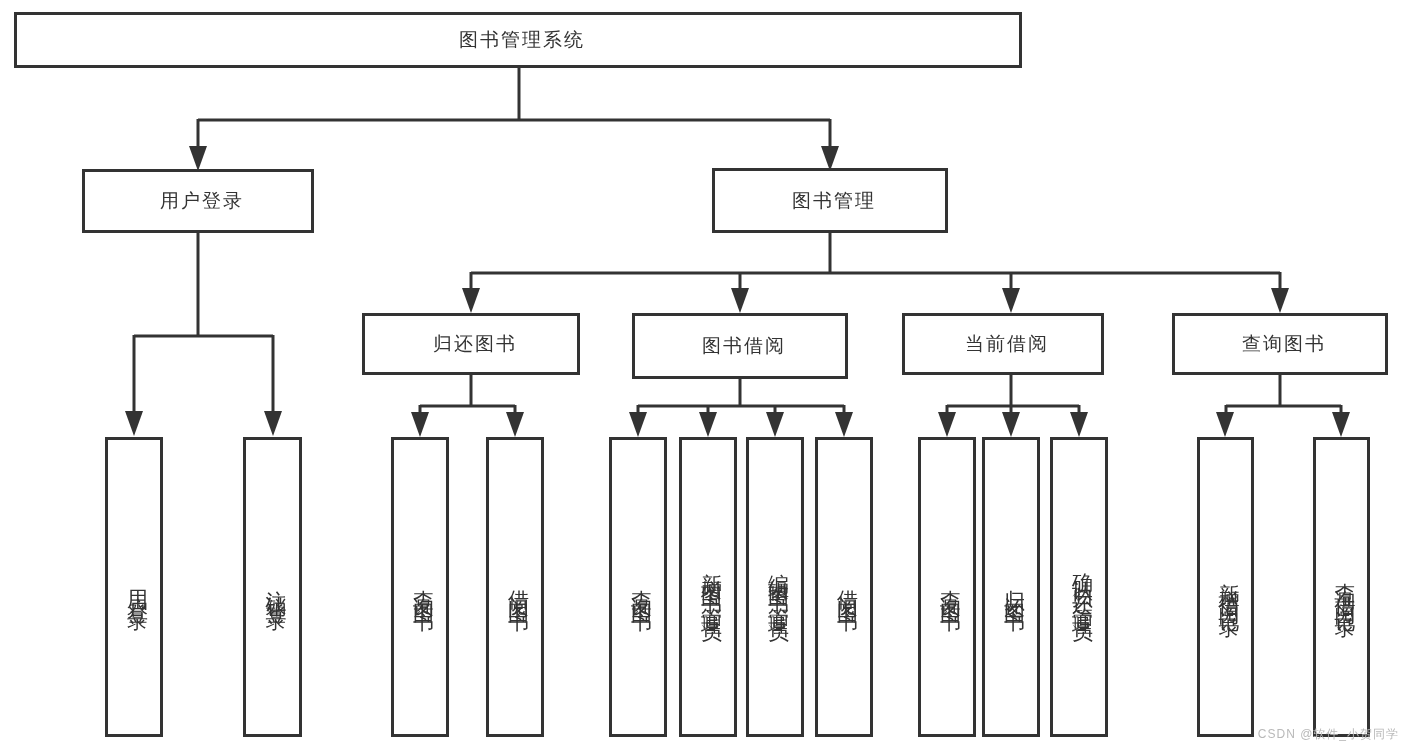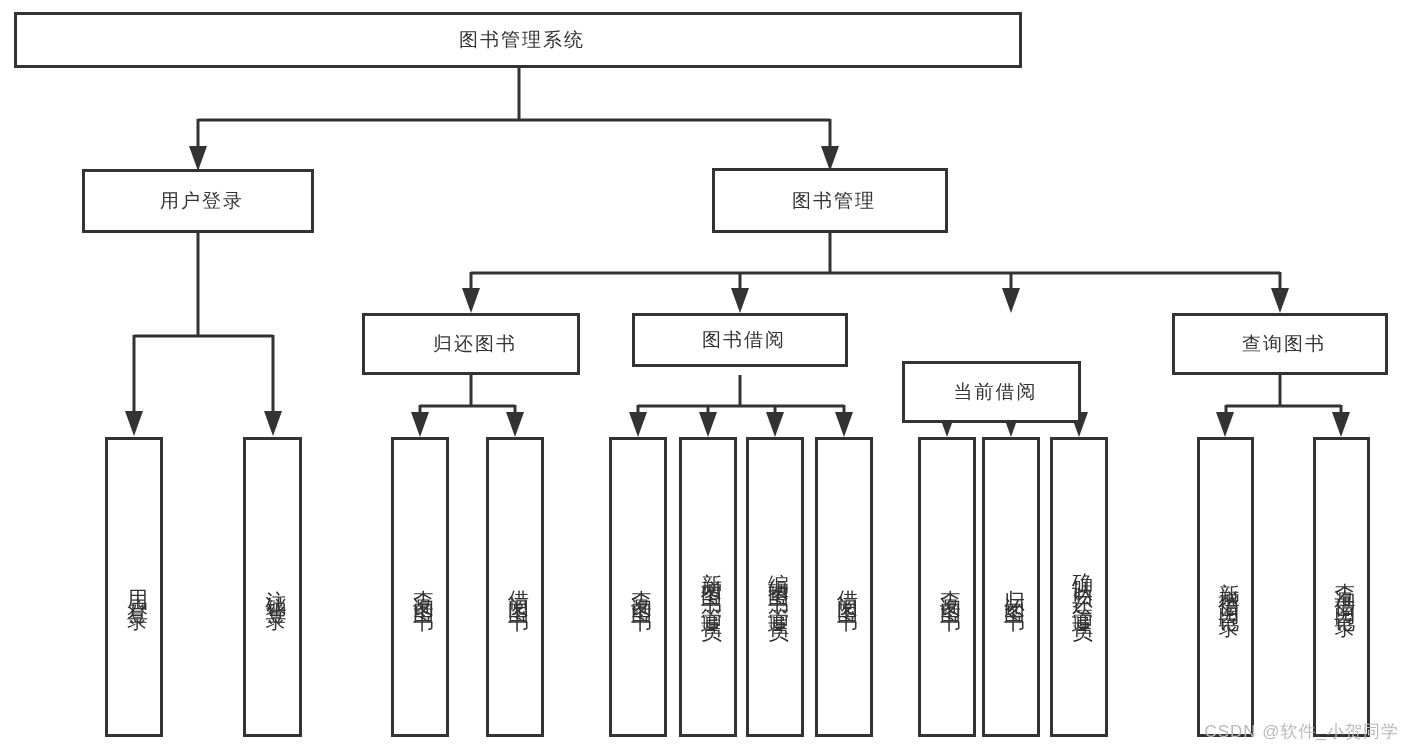--- a/index.html
+++ b/index.html
@@ -38,21 +38,21 @@
     line-height:1;
     max-height:284px;
   }
   .root-title{font-size:19px;letter-spacing:2px;}
   #watermark{
     position:absolute;
     right:6px;
     bottom:4px;
     z-index:3;
     color:#b9b9b9;
-    font-size:17px;
+    font-size:12px;
     letter-spacing:1px;
     white-space:nowrap;
   }
 </style>
 </head>
 <body>
 
 <div id="canvas">
 
   <svg id="wires" width="1405" height="747" viewBox="0 0 1405 747">
@@ -128,24 +128,24 @@
   <div class="box hbox" style="left:82px;top:169px;width:232px;height:64px;">
     <span>用户登录</span>
   </div>
   <div class="box hbox" style="left:712px;top:168px;width:236px;height:65px;align-items:center;">
     <span>图书管理</span>
   </div>
 
   <div class="box hbox" style="left:362px;top:313px;width:218px;height:62px;">
     <span>归还图书</span>
   </div>
-  <div class="box hbox" style="left:632px;top:313px;width:216px;height:54px;">
+  <div class="box hbox" style="left:632px;top:313px;width:216px;height:66px;">
     <span>图书借阅</span>
   </div>
-  <div class="box hbox" style="left:902px;top:313px;width:179px;height:62px;margin-top:48px;">
+  <div class="box hbox" style="left:902px;top:313px;width:202px;height:62px;">
     <span>当前借阅</span>
   </div>
   <div class="box hbox" style="left:1172px;top:313px;width:216px;height:62px;">
     <span>查询图书</span>
   </div>
 
   <div class="box vbox" style="left:105px;top:437px;width:58px;height:300px;">
     <span class="vtext">用户登录</span>
   </div>
   <div class="box vbox" style="left:243px;top:437px;width:59px;height:300px;">

